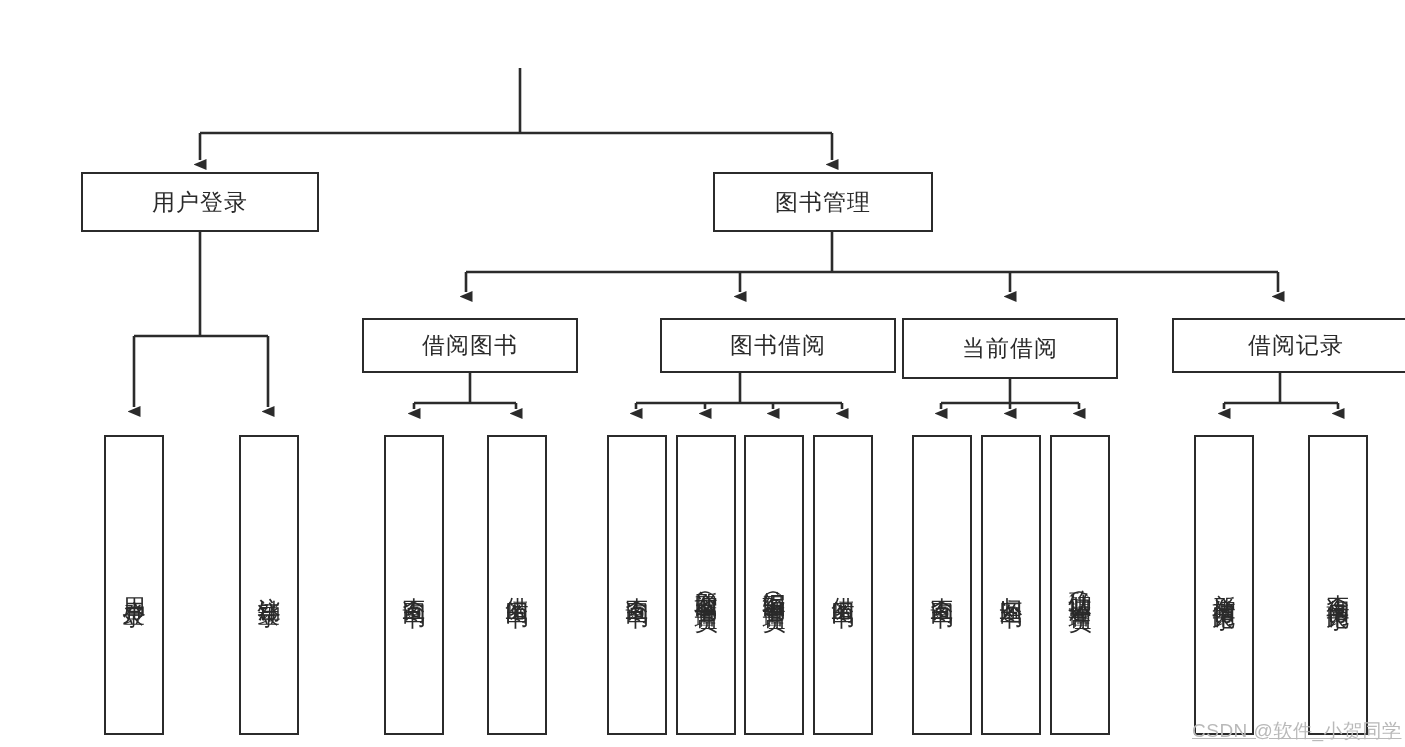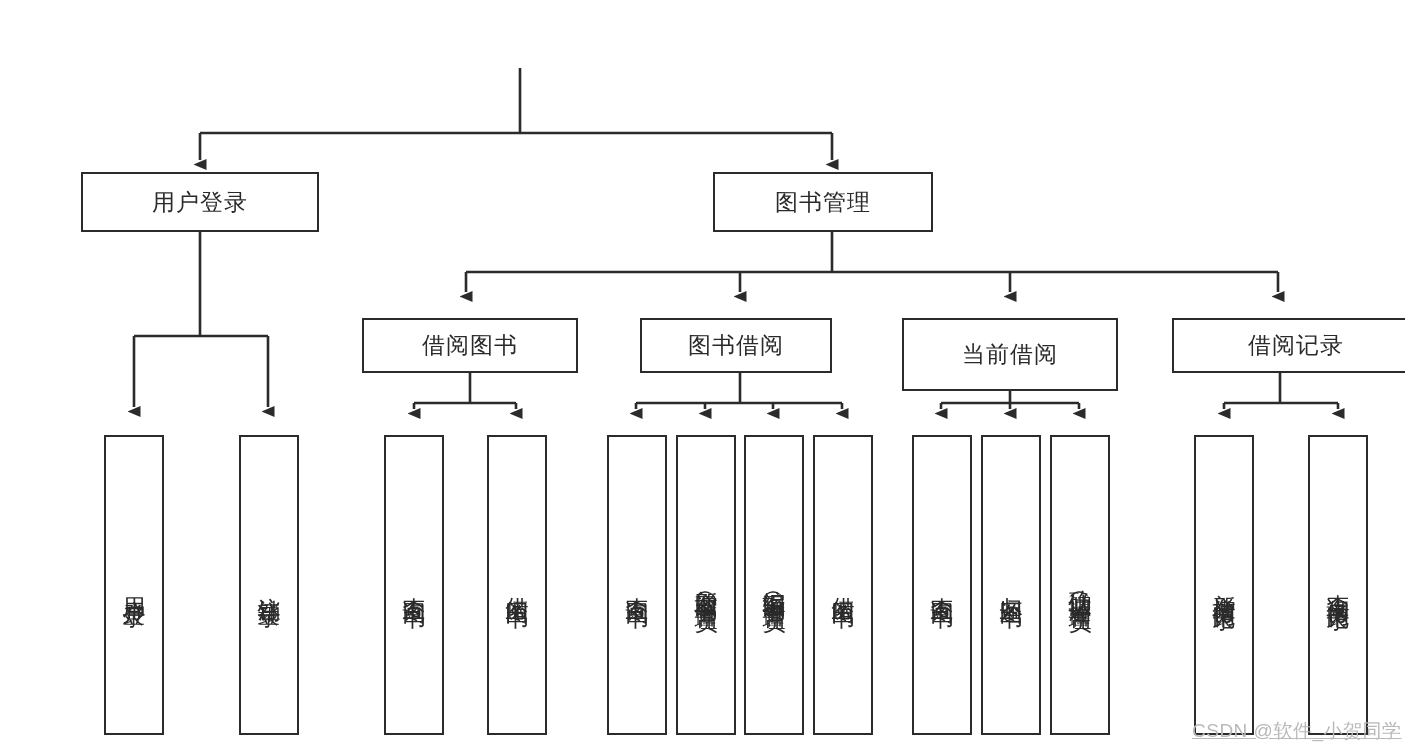--- a/index.html
+++ b/index.html
@@ -130,25 +130,25 @@
   </div>
 
   <div class="node lvl1" style="left:713px;top:172px;width:220px;height:60px;">
     <span>图书管理</span>
   </div>
 
   <div class="node lvl2" style="left:362px;top:318px;width:216px;height:55px;">
     <span>借阅图书</span>
   </div>
 
-  <div class="node lvl2" style="left:640px;top:318px;width:192px;height:55px;">
+  <div class="node lvl2" style="left:660px;top:318px;width:236px;height:55px;">
     <span>图书借阅</span>
   </div>
 
-  <div class="node lvl2" style="left:902px;top:318px;width:216px;height:73px;">
+  <div class="node lvl2" style="left:902px;top:318px;width:216px;height:61px;">
     <span>当前借阅</span>
   </div>
 
   <div class="node lvl2" style="left:1172px;top:318px;width:248px;height:55px;">
     <span>借阅记录</span>
   </div>
 
   <div class="node leaf" style="left:104px;top:435px;width:60px;height:300px;">
     <span class="vtext">用户登录</span>
   </div>

